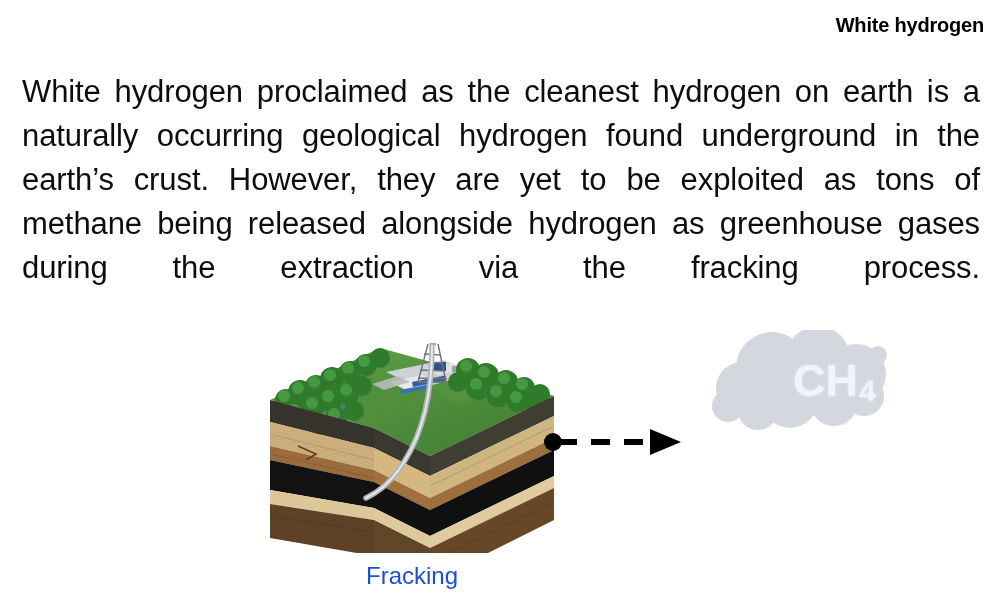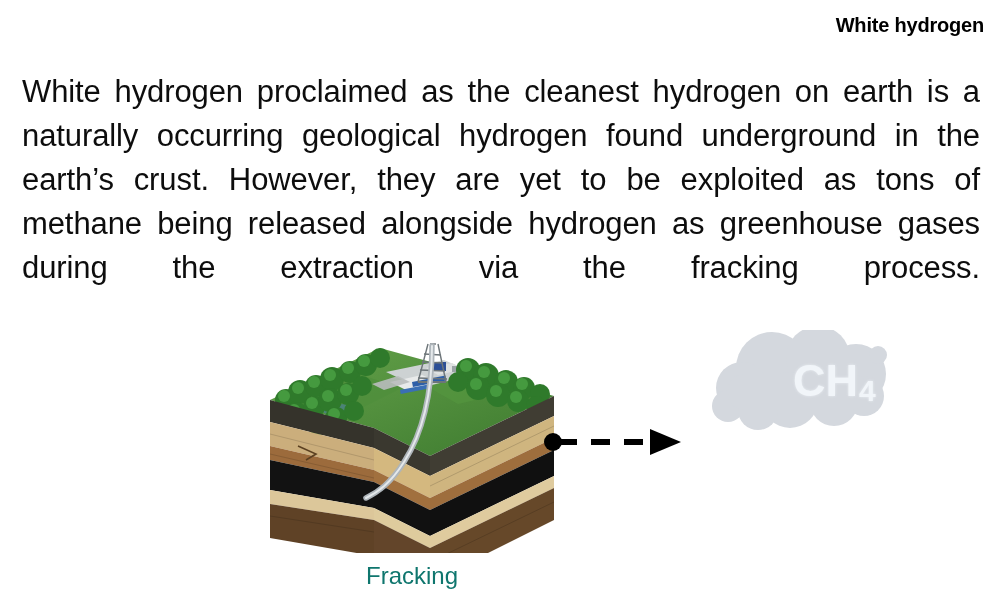--- a/index.html
+++ b/index.html
@@ -67,21 +67,21 @@
   }
   #fracking-svg { display:block; width:300px; height:215px; }
 
   #fracking-caption {
     position: absolute;
     left: 262px;
     top: 232px;
     width: 300px;
     text-align: center;
     font-size: 24px;
-    color: #0f766e;
+    color: #1d4ed8;
   }
 
   
   #emission-arrow {
     position: absolute;
     left: 540px;
     top: 95px;
     width: 145px;
     height: 35px;
   }

